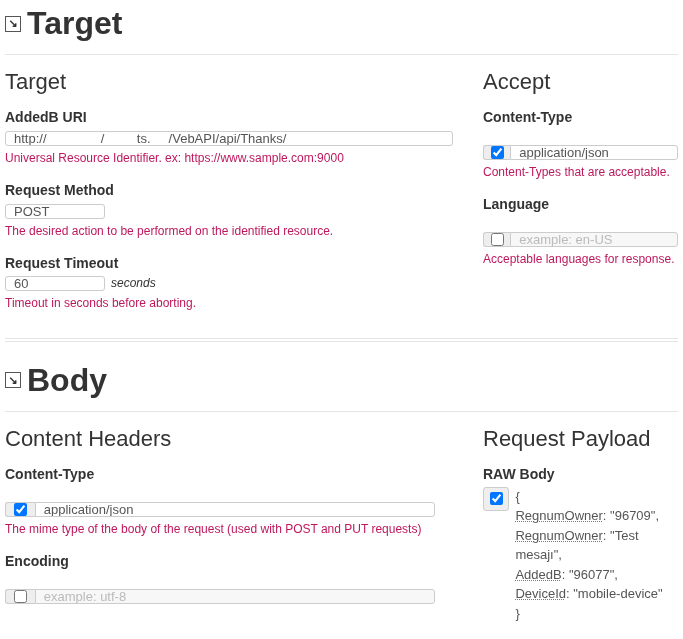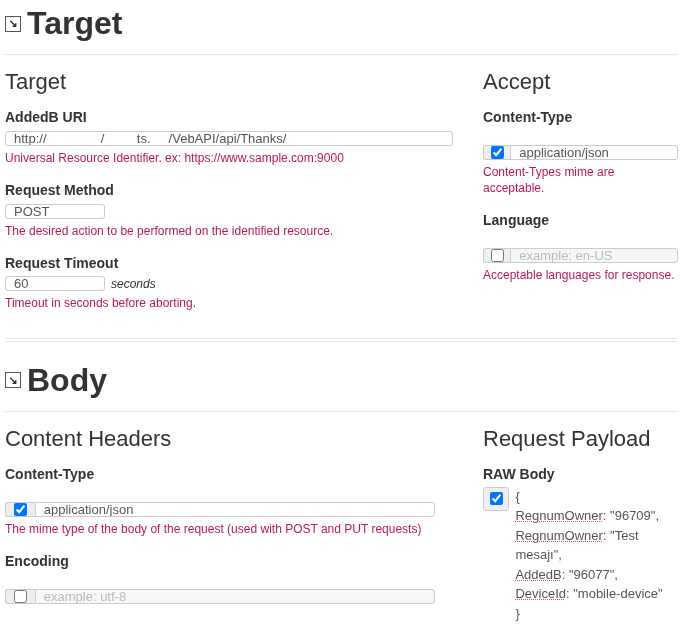--- a/index.html
+++ b/index.html
@@ -43,38 +43,38 @@
 
     <span class="field-label">AddedB URI</span>
     <input class="input-text" value="http://               /         ts.     /VebAPI/api/Thanks/" style="">
     <div class="help-text">Universal Resource Identifier. ex: https://www.sample.com:9000</div>
 
     <span class="field-label">Request Method</span>
     <input class="input-text short" value="POST" style="">
     <div class="help-text">The desired action to be performed on the identified resource.</div>
 
     <span class="field-label">Request Timeout</span>
-    <div style="display:flex;align-items:center;">
+    <div style="display:flex;align-items:flex-start;">
       <input class="input-text short" value="60" style="">
       <span class="inline-label">seconds</span>
     </div>
     <div class="help-text">Timeout in seconds before aborting.</div>
   </div>
 
   <div class="col-right">
     <h2>Accept</h2>
 
     <span class="field-label">Content-Type</span>
     <div class="check-input-group">
       <div class="check-box-addon">
         <input type="checkbox" checked="" style="">
       </div>
       <input class="input-text" value="application/json" style="">
     </div>
-    <div class="help-text">Content-Types mime are acceptable.</div>
+    <div class="help-text">Content-Types that are acceptable.</div>
 
     <span class="field-label">Language</span>
     <div class="check-input-group">
       <div class="check-box-addon">
         <input type="checkbox" style="">
       </div>
       <input class="input-text disabled-look" placeholder="example: en-US" style="">
     </div>
     <div class="help-text">Acceptable languages for response.</div>
   </div>

